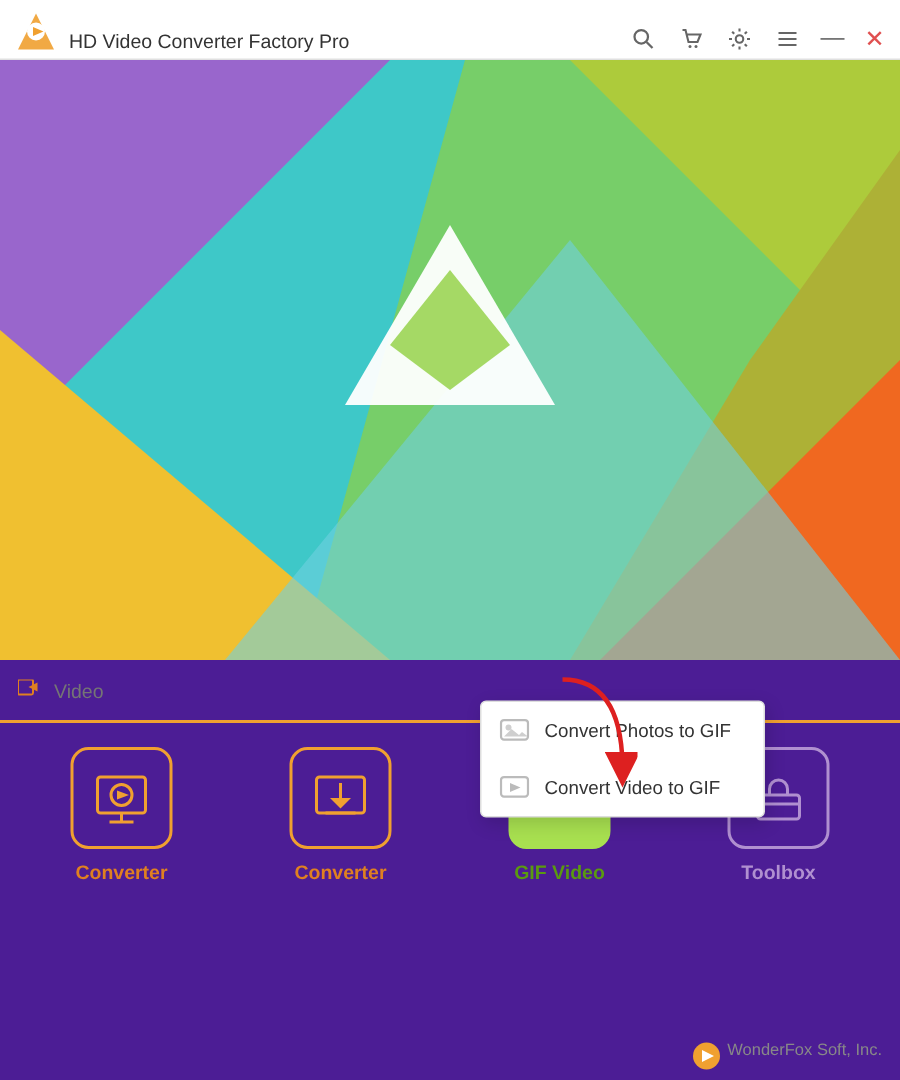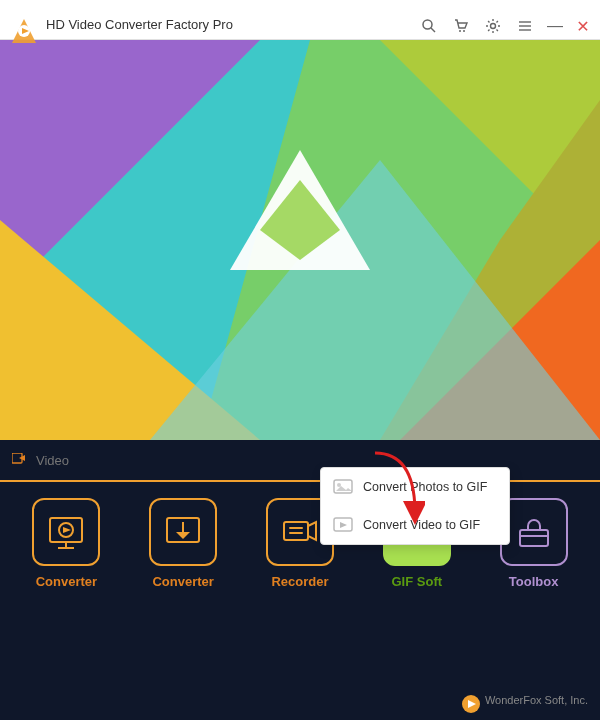--- a/index.html
+++ b/index.html
@@ -11,22 +11,22 @@
       background: #f0f0f0;
       position: relative;
     }
 
     
     #title-bar {
       width: 100%;
       height: 40px;
       background: #fff;
       display: flex;
-      align-items: flex-start;
-      padding: 17px 10px;
+      align-items: flex-end;
+      padding: 4px 10px;
       position: relative;
       z-index: 10;
       border-bottom: 1px solid #e0e0e0;
     }
     #app-logo {
       width: 28px;
       height: 28px;
       margin-right: 8px;
       flex-shrink: 0;
     }
@@ -74,21 +74,21 @@
     .hero-bg {
       width: 100%;
       height: 100%;
       position: absolute;
       top: 0; left: 0;
     }
 
     
     #bottom-area {
       width: 100%;
-      background: #0f172a;
+      background: #4c1d95;
       position: absolute;
       bottom: 0;
       left: 0;
       height: 280px;
     }
 
     
     #search-bar {
       height: 42px;
       border-bottom: 2px solid #f0a030;
@@ -314,45 +314,34 @@
         <svg width="40" height="40" viewBox="0 0 40 40" fill="none">
           <rect x="4" y="6" width="32" height="24" rx="2" stroke="#f0a030" stroke-width="2" fill="none"></rect>
           <line x1="20" y1="10" x2="20" y2="24" stroke="#f0a030" stroke-width="2"></line>
           <polygon points="13,20 20,27 27,20" fill="#f0a030"></polygon>
           <line x1="10" y1="30" x2="30" y2="30" stroke="#f0a030" stroke-width="2"></line>
         </svg>
       </div>
       <span class="tool-label">Converter</span>
     </div>
 
-    <div class="tool-btn">
-      <div class="tool-icon-wrap">
-        <svg width="40" height="40" viewBox="0 0 40 40" fill="none">
-          <rect x="4" y="10" width="24" height="18" rx="2" stroke="#f0a030" stroke-width="2" fill="none"></rect>
-          <polygon points="28,14 36,10 36,28 28,24" stroke="#f0a030" stroke-width="2" fill="none"></polygon>
-          <rect x="9" y="20" width="14" height="2" rx="1" fill="#f0a030"></rect>
-          <rect x="9" y="15" width="14" height="2" rx="1" fill="#f0a030"></rect>
-        </svg>
-      </div>
-      <span class="tool-label">Recorder</span>
-    </div>
 
     <div class="tool-btn" style="position:relative;">
       <div class="tool-icon-wrap active">
         <svg width="40" height="40" viewBox="0 0 40 40" fill="none">
 
           <rect x="4" y="6" width="32" height="24" rx="2" fill="rgba(255,255,255,0.3)"></rect>
           <polygon points="8,28 16,14 24,22 28,18 36,28" fill="white" opacity="0.85"></polygon>
 
           <circle cx="28" cy="12" r="4" fill="white" opacity="0.85"></circle>
 
           <rect x="4" y="6" width="32" height="24" rx="2" stroke="white" stroke-width="2" fill="none"></rect>
         </svg>
       </div>
-      <span class="tool-label active">GIF Soft</span>
+      <span class="tool-label active">GIF Video</span>
     </div>
 
     <div class="tool-btn">
       <div class="tool-icon-wrap" style="border-color:#b090d0;">
         <svg width="40" height="40" viewBox="0 0 40 40" fill="none">
 
           <rect x="6" y="18" width="28" height="16" rx="2" stroke="#b090d0" stroke-width="2" fill="none"></rect>
 
           <path d="M14 18V14a6 6 0 0 1 12 0v4" stroke="#b090d0" stroke-width="2" fill="none"></path>
 

